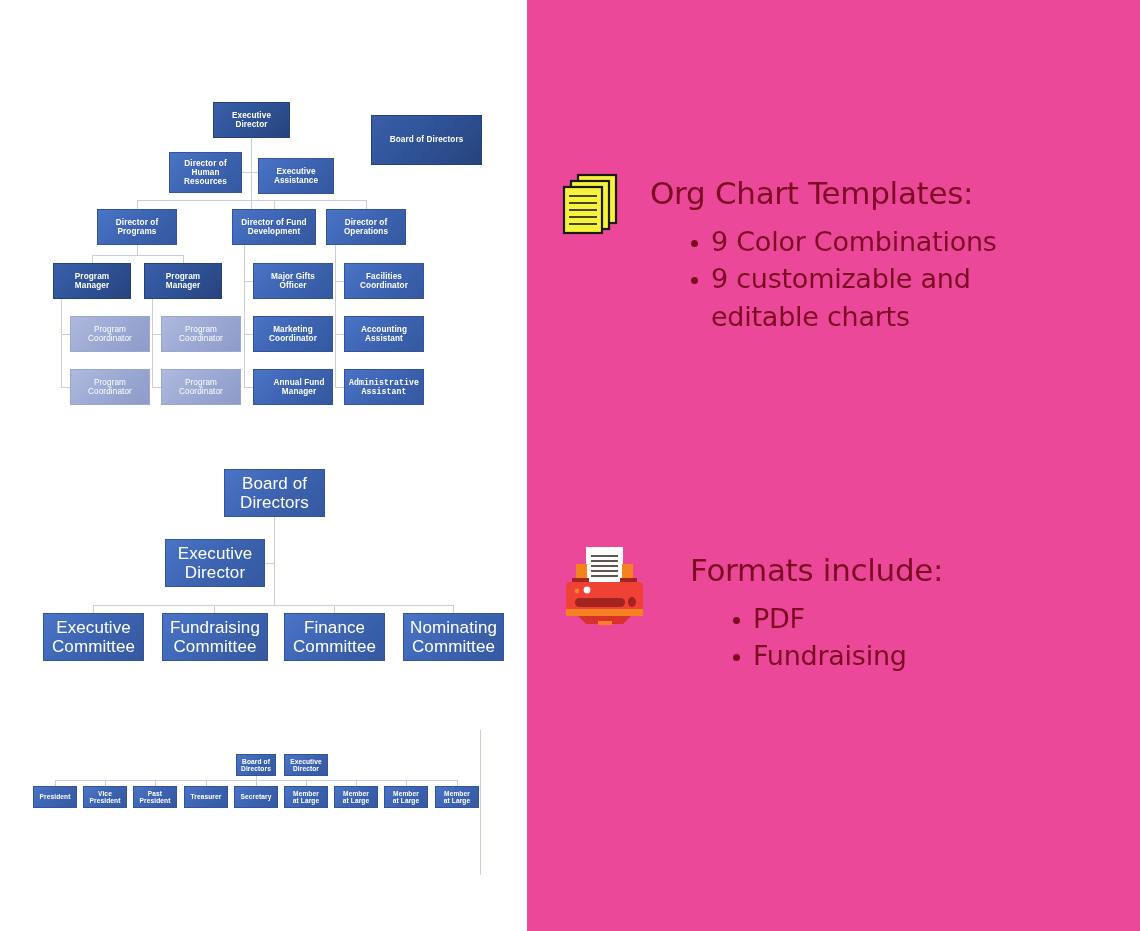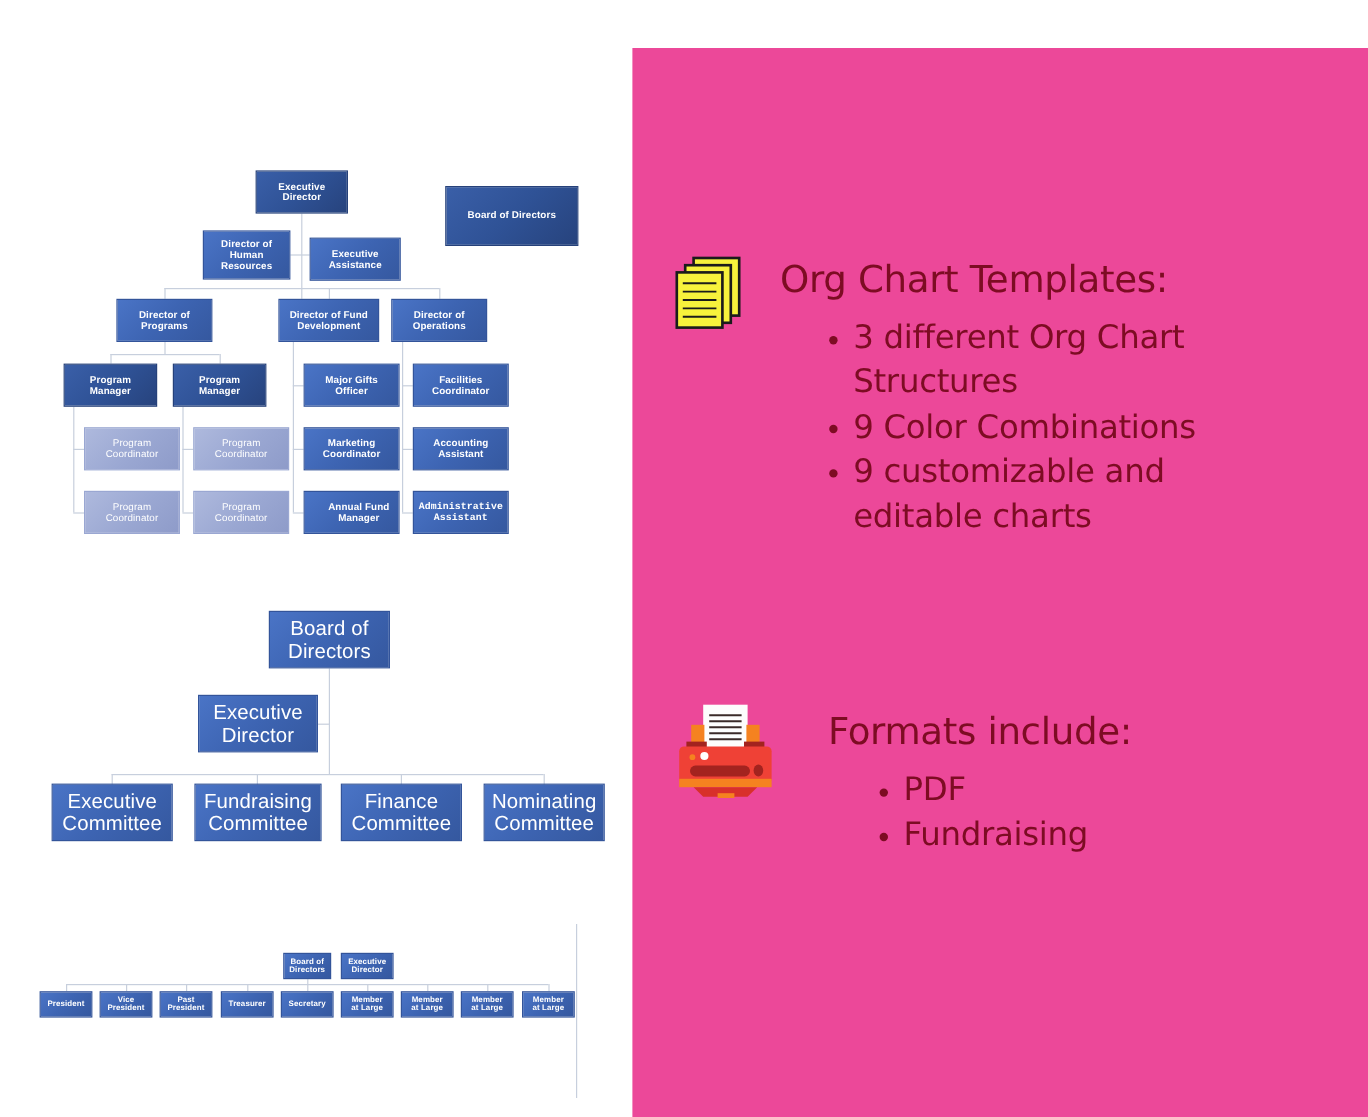--- a/index.html
+++ b/index.html
@@ -3,21 +3,21 @@
 <meta charset="utf-8">
 <style>
   html,body{margin:0;padding:0;}
   body{
     width:1140px;height:931px;
     background:#ffffff;
     font-family:"Liberation Sans", sans-serif;
     overflow:hidden;
     position:relative;
   }
-  #root{position:absolute;left:0;top:0;width:1140px;height:769px;margin-top:40px;}
+  #root{position:absolute;left:0;top:0;width:1140px;height:769px;}
 
   
   .left-panel{
     position:absolute;left:0;top:0;width:527px;height:931px;
     background:#ffffff;overflow:hidden;
   }
   .right-panel{
     position:absolute;left:527px;top:0;width:613px;height:931px;
     background:#ec4899;
   }
@@ -242,21 +242,20 @@
             <line x1="7" y1="37" x2="35" y2="37"></line>
             <line x1="7" y1="44" x2="35" y2="44"></line>
             <line x1="7" y1="51" x2="35" y2="51"></line>
           </g>
         </svg>
       </div>
 
       <div class="blk-title" style="position:absolute;left:88px;top:10px;">Org Chart Templates:</div>
 
       <ul class="bullets" style="position:absolute;left:123px;top:58px;width:400px;">
-        <li>3 different Org Chart Structures</li>
         <li>9 Color Combinations</li>
         <li>9 customizable and editable charts</li>
       </ul>
     </div>
 
     <div class="block" style="left:35px;top:542px;">
 
       <div class="icon" style="left:0px;top:5px;width:86px;height:78px;">
         <svg width="86" height="78" viewBox="0 0 86 78">
 

